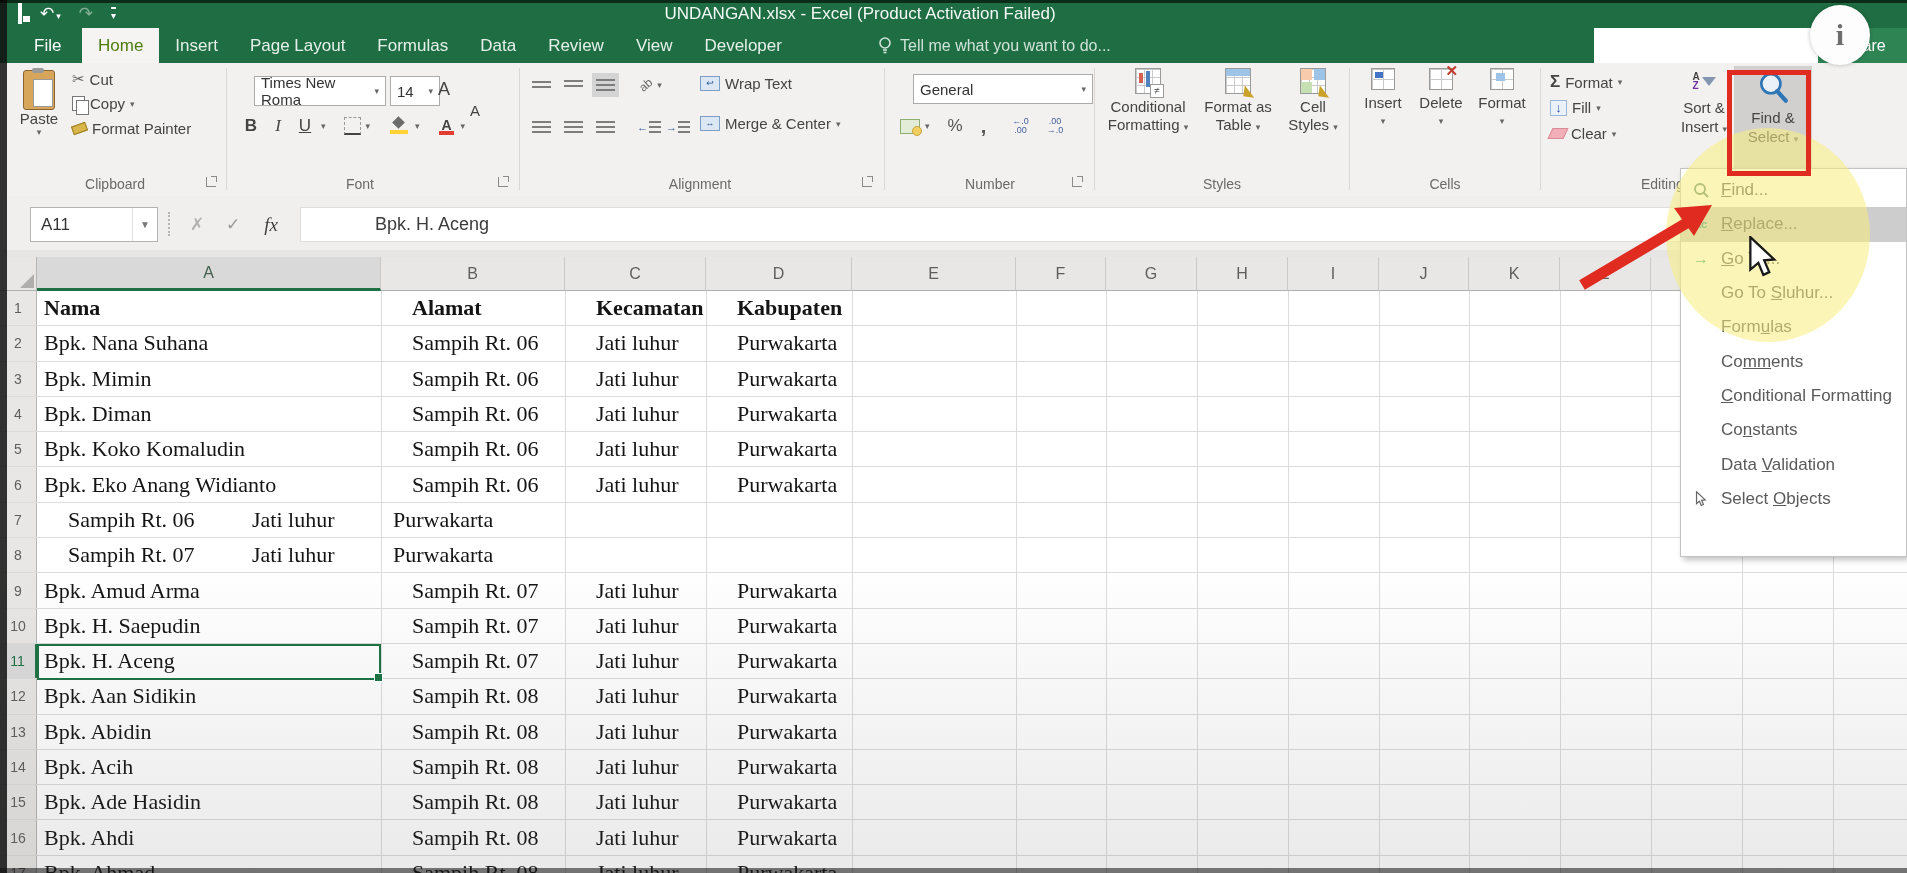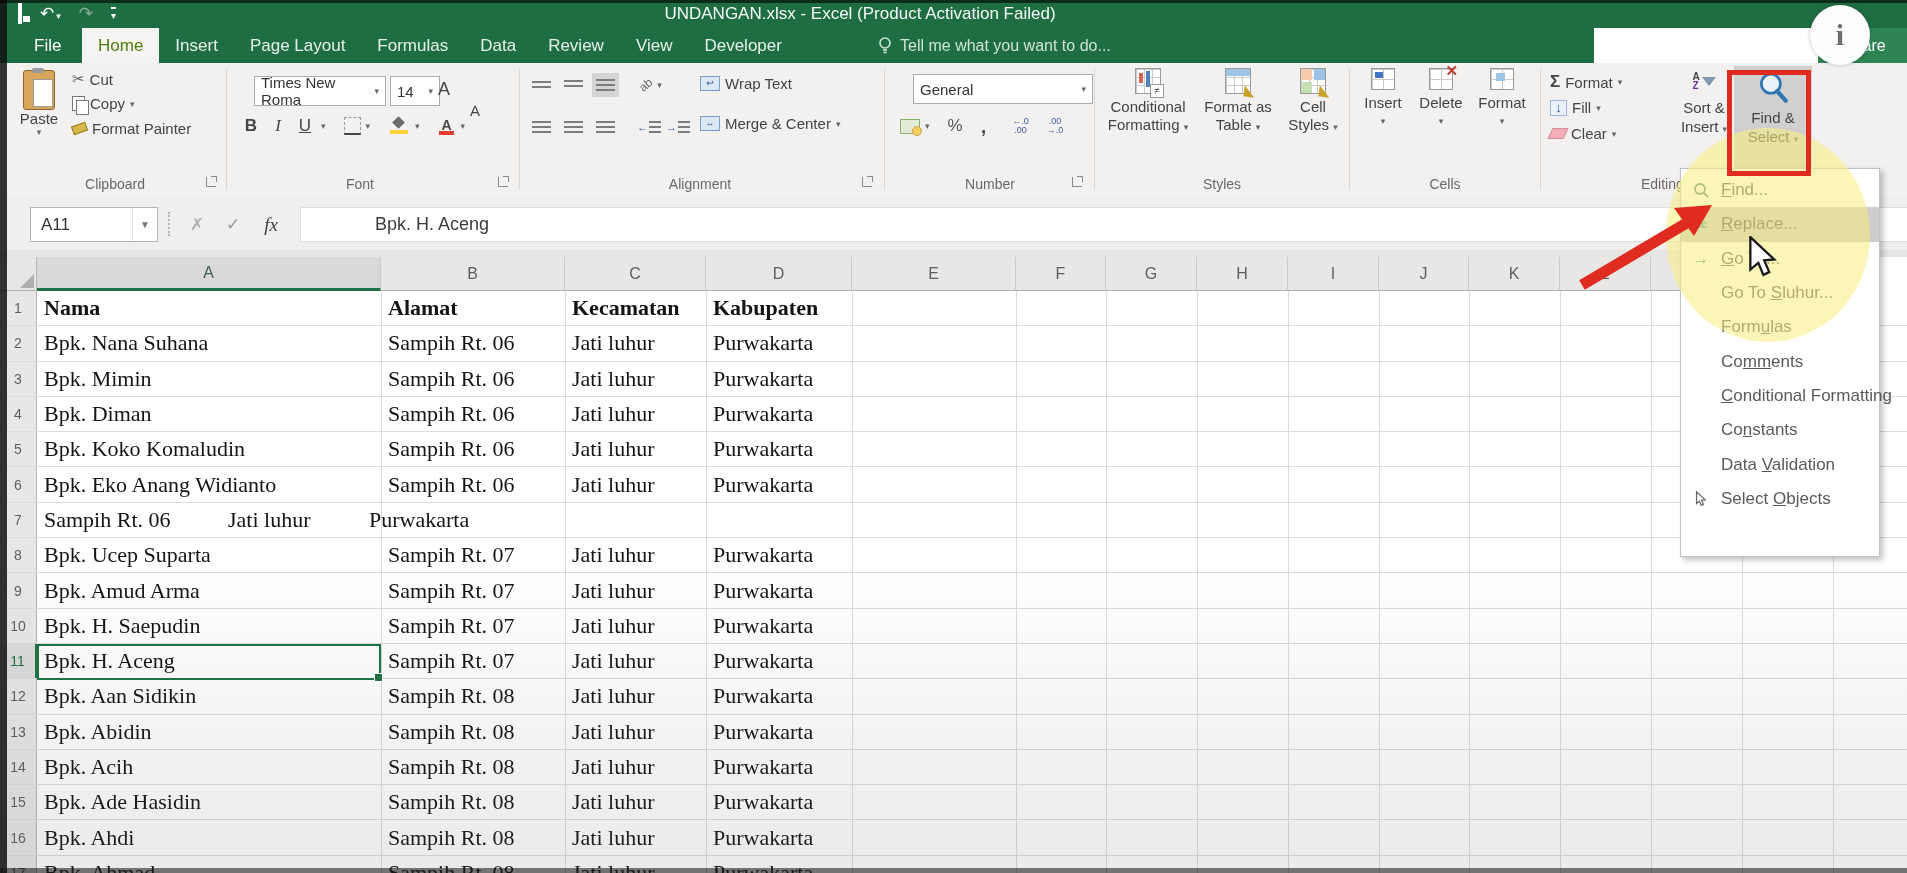--- a/index.html
+++ b/index.html
@@ -127,27 +127,27 @@
   .row-h{height:35.3px;box-sizing:border-box;background:#e8e7e6;border-right:1px solid #b5b5b5;border-bottom:1px solid #c9c9c9;
          display:flex;align-items:center;justify-content:center;font-size:14px;color:#5e5e5e;}
   .row-h:nth-child(11){background:#dbdbdb;border-right:2px solid #1e7145;color:#1e7145;}
   #vlines{position:absolute;left:0;top:291px;width:1907px;height:582px;z-index:1;pointer-events:none;}
   .vline{position:absolute;top:0;width:1px;height:600px;background:#dcdcdc;}
   #rows{position:absolute;left:0;top:291px;width:1907px;z-index:2;}
   .grow{display:flex;height:35.3px;box-sizing:border-box;padding-left:37px;border-bottom:1px solid #dcdcdc;
         font-family:"Liberation Serif",serif;font-size:22px;color:#141414;align-items:center;}
   .grow:first-child{font-weight:bold;}
   .cell{height:100%;display:flex;align-items:center;padding-left:7px;box-sizing:border-box;white-space:nowrap;overflow:hidden;}
-  .c0{width:344px;}.c1{width:184px;}.c2{width:141px;}.c3{width:146px;}
+  .c0{width:344px;}.c1{width:184px;margin-left:24px;}.c2{width:141px;}.c3{width:146px;}
   #tint{position:absolute;left:0;top:560px;width:1907px;height:313px;z-index:3;pointer-events:none;
         background:linear-gradient(rgba(0,0,0,0),rgba(90,90,90,.13));}
   #sel-cell{position:absolute;left:37px;top:644px;width:344px;height:36px;border:2px solid #1e7145;box-sizing:border-box;z-index:4;}
   #sel-cell .handle{position:absolute;right:-4px;bottom:-4px;width:7px;height:7px;background:#1e7145;border:1px solid #fff;}
   
-  #menu{position:absolute;left:1680px;top:168px;width:200px;height:389px;background:#fff;border:1px solid #c3c3c3;
+  #menu{position:absolute;left:1680px;top:168px;width:227px;height:389px;background:#fff;border:1px solid #c3c3c3;
         box-shadow:3px 3px 6px rgba(0,0,0,.25);z-index:10;padding-top:4px;box-sizing:border-box;}
   .menu-item{height:34.3px;display:flex;align-items:center;font-size:17px;color:#5a5a5a;white-space:nowrap;}
   .menu-item.hl{background:#cdcdcd;}
   .mi-icon{width:40px;display:flex;align-items:center;justify-content:center;flex:0 0 40px;}
   .mi-label .u{text-decoration:underline;}
   .goto-arrow{color:#2f9e63;font-weight:bold;font-size:16px;}
   .replace-glyph{font-size:11px;color:#2e8b8b;font-weight:bold;}
   .pane-ic{width:13px;height:11px;border:1px solid #666;background:linear-gradient(90deg,#fff 50%,#9dc3e6 50%);}
   
   #yellow-blob{position:absolute;left:1666px;top:128px;width:204px;height:214px;border-radius:50%;
@@ -521,21 +521,20 @@
       <div class="cell c1">Sampih Rt. 06</div>
       <div class="cell c2">Jati luhur</div>
       <div class="cell c3">Purwakarta</div>
     </div>
       <div class="grow">
       <div class="cell c1">Sampih Rt. 06</div>
       <div class="cell c2">Jati luhur</div>
       <div class="cell c3">Purwakarta</div>
     </div>
       <div class="grow">
-      <div class="cell c0">Bpk. Ucep Suparta</div>
       <div class="cell c1">Sampih Rt. 07</div>
       <div class="cell c2">Jati luhur</div>
       <div class="cell c3">Purwakarta</div>
     </div>
       <div class="grow">
       <div class="cell c0">Bpk. Amud Arma</div>
       <div class="cell c1">Sampih Rt. 07</div>
       <div class="cell c2">Jati luhur</div>
       <div class="cell c3">Purwakarta</div>
     </div>

